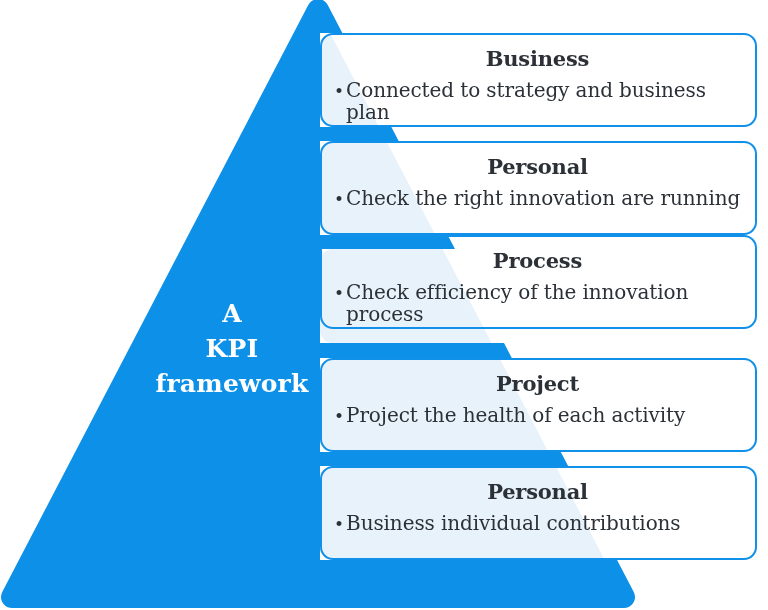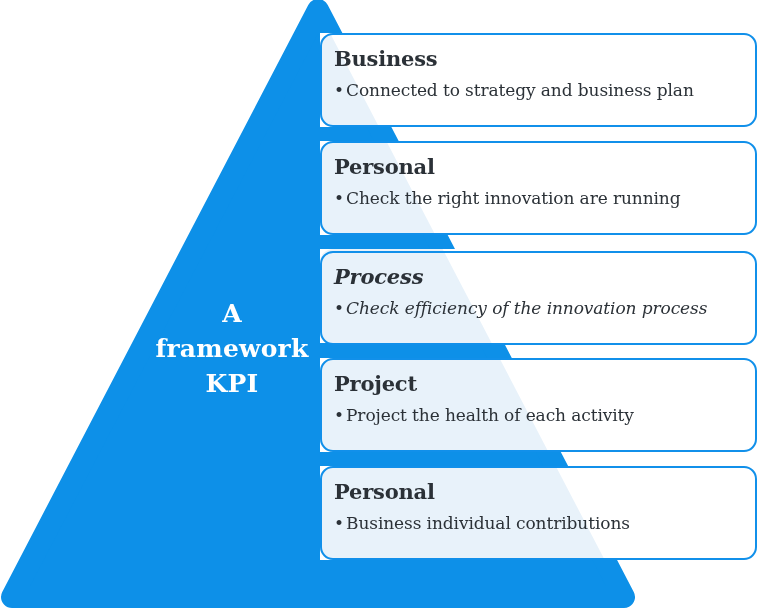--- a/index.html
+++ b/index.html
@@ -69,45 +69,46 @@
   }
   .card-title {
     font-family: "DejaVu Serif", serif;
     font-weight: bold;
     font-size: 21px;
     line-height: 27px;
     color: #2B3137;
     letter-spacing: -0.2px;
     position: relative;
     z-index: 2;
+    text-align: center;
   }
   .card-bullet-row {
     display: flex;
     align-items: baseline;
     margin-top: 7px;
     position: relative;
     z-index: 2;
   }
   .bullet-dot {
     font-size: 17px;
     line-height: 22px;
     color: #2B3137;
     margin-right: 2px;
   }
   .card-desc {
     font-family: "DejaVu Serif", serif;
     font-weight: normal;
-    font-size: 17px;
+    font-size: 20px;
     line-height: 22px;
     color: #2B3137;
     letter-spacing: -0.1px;
   }
   .card-1 { top: 33px; }
   .card-2 { top: 141px; }
-  .card-3 { top: 251px; font-style: italic; }
+  .card-3 { top: 235px; }
   .card-4 { top: 358px; }
   .card-5 { top: 466px; }
 </style>
 </head>
 <body>
 
 <div id="canvas">
 
   <svg id="pyramid-svg" viewBox="0 0 768 610" xmlns="http://www.w3.org/2000/svg">
     <defs>
@@ -132,22 +133,22 @@
       <path d="M318,10 L624,597 L12,597 Z" fill="#E8F2FA"></path>
     </g>
 
     <g clip-path="url(#clip-outside-cards)">
       <path d="M318,10 L624,597 L12,597 Z" fill="#0D90E8" stroke="#0D90E8" stroke-width="22" stroke-linejoin="round"></path>
     </g>
   </svg>
 
   <div class="pyramid-label">
     <div>A</div>
+    <div>KPI</div>
     <div>framework</div>
-    <div>KPI</div>
   </div>
 
   <div class="cards-layer">
 
     <div class="card card-1">
       <div class="card-inner">
         <div class="card-title">Business</div>
         <div class="card-bullet-row">
           <span class="bullet-dot">•</span>
           <span class="card-desc">Connected to strategy and business plan</span>

